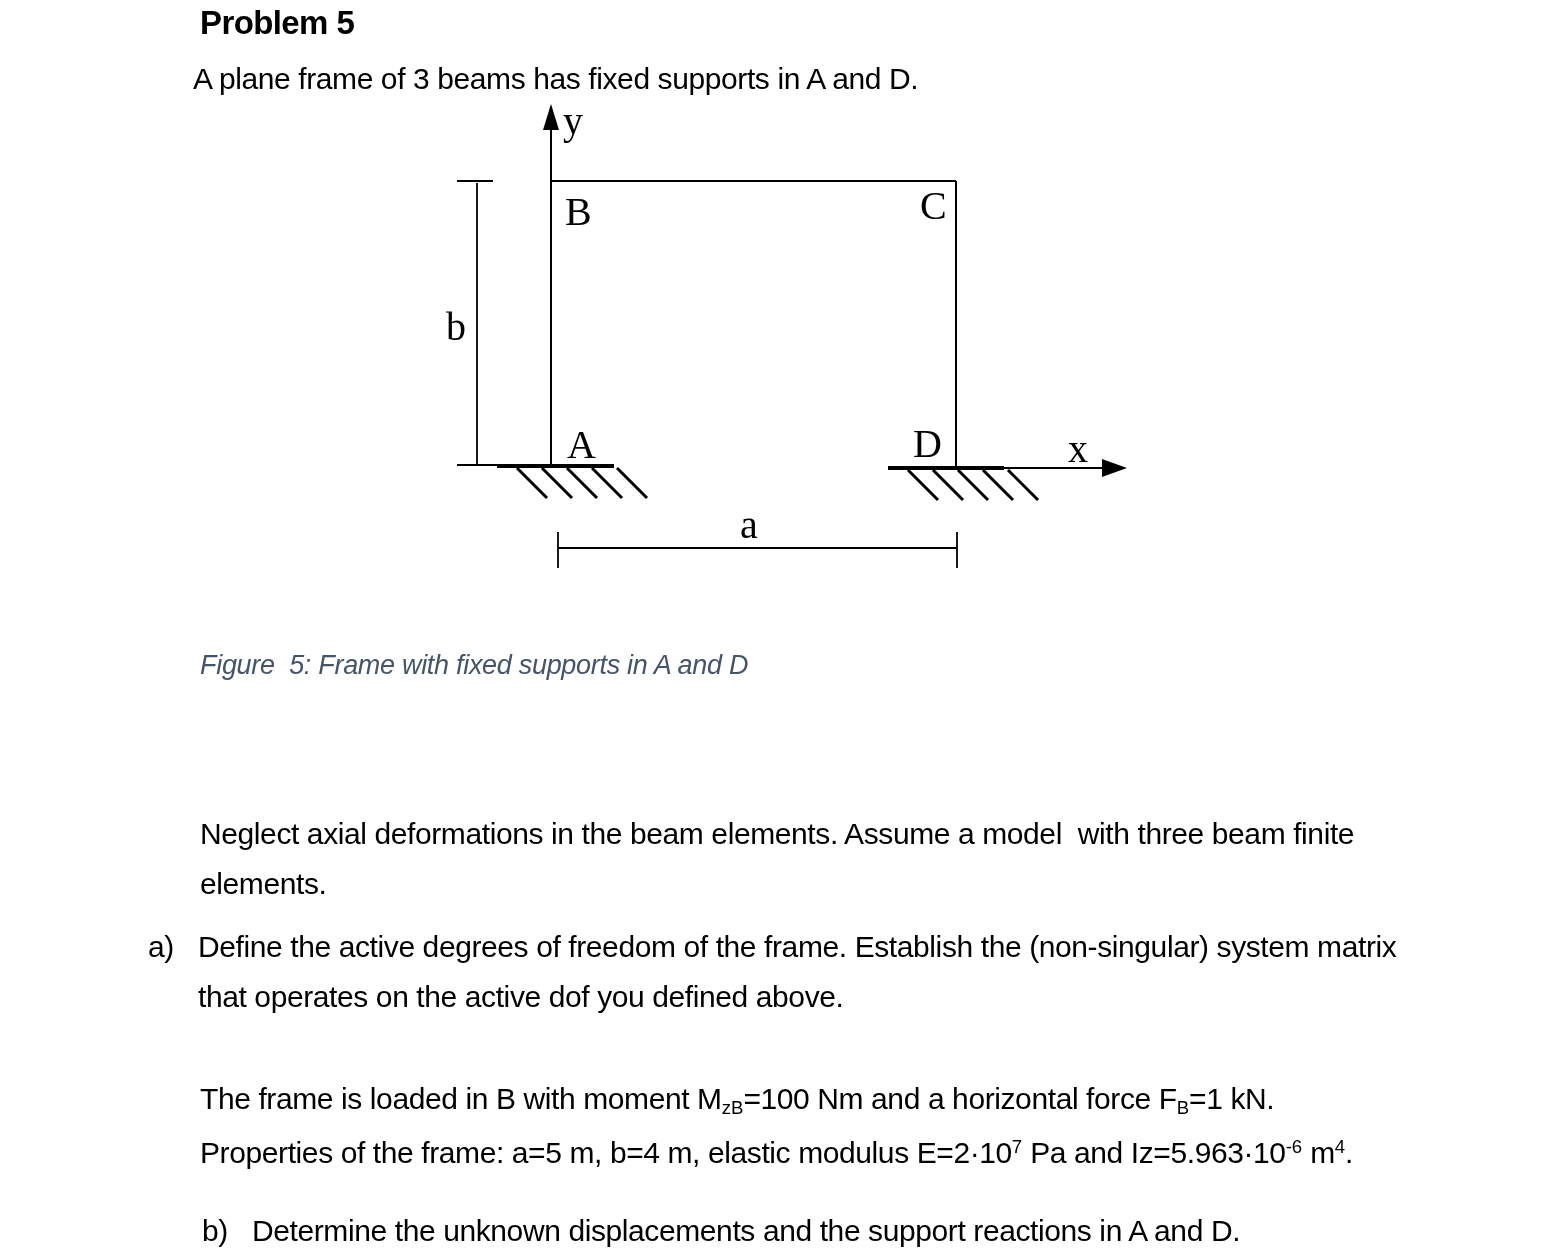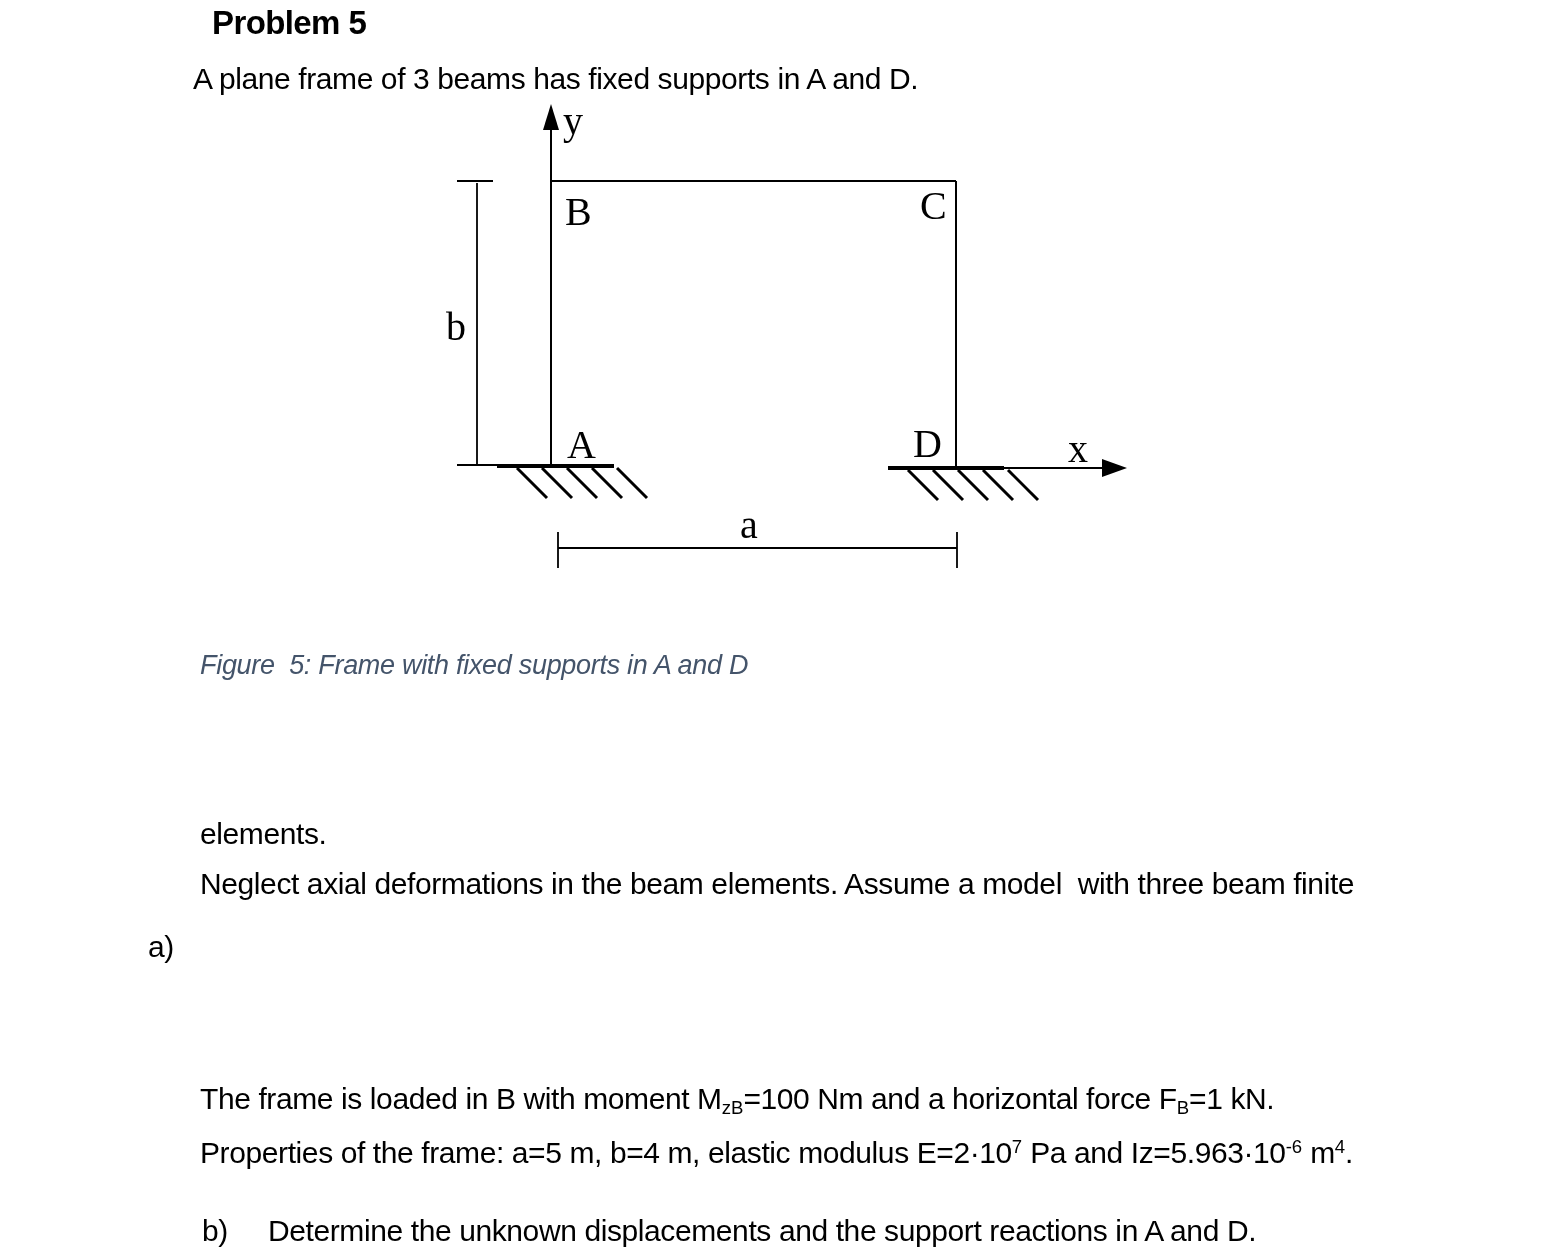--- a/index.html
+++ b/index.html
@@ -12,21 +12,20 @@
     font-family: "Liberation Sans", sans-serif;
     color: #000000;
     overflow: hidden;
   }
   .abs { position: absolute; }
   .pre { white-space: pre-wrap; }
   .heading {
     left: 200px; top: 4px;
     font-size: 33px; font-weight: 700;
     letter-spacing: -0.6px;
-    margin-left: 12px;
   }
   .intro {
     left: 193px; top: 62px;
     font-size: 30px; letter-spacing: -0.4px;
   }
   .figure-svg { left: 440px; top: 98px; }
   .fig-label {
     font-family: "Liberation Serif", serif;
     font-size: 40px;
     fill: #000000;
@@ -42,21 +41,21 @@
     font-size: 30px;
     letter-spacing: -0.4px;
     line-height: 50px;
   }
   .neglect { left: 200px; top: 809px; }
   .item-a-marker { left: 148px; top: 922px; }
   .item-a-text { left: 198px; top: 922px; }
   .loading-line { left: 200px; top: 1074px; }
   .properties-line { left: 200px; top: 1122px; }
   .item-b-marker { left: 202px; top: 1206px; }
-  .item-b-text { left: 268px; top: 1206px; }
+  .item-b-text { left: 252px; top: 1206px; }
   .sub { font-size: 62%; vertical-align: -0.28em; letter-spacing: 0; }
   .sup { font-size: 62%; vertical-align: 0.55em; letter-spacing: 0; }
 </style>
 </head>
 <body>
 
 <div class="page">
 
   <div class="abs heading">Problem 5</div>
 
@@ -114,25 +113,29 @@
       <line x1="118" y1="434" x2="118" y2="470"></line>
       <line x1="118" y1="450" x2="517" y2="450"></line>
       <line x1="517" y1="434" x2="517" y2="470"></line>
     </g>
     <text class="fig-label" x="300" y="440">a</text>
   </svg>
 
   <div class="abs caption pre" style="color: rgb(68, 84, 106);">Figure  5: Frame with fixed supports in A and D</div>
 
   <div class="abs bodytext neglect">
+      <div class="pre">Neglect axial deformations in the beam elements. Assume a model  with three beam finite</div>
       <div class="pre">elements.</div>
-      <div class="pre">Neglect axial deformations in the beam elements. Assume a model  with three beam finite</div>
     </div>
 
   <div class="abs bodytext item-a-marker">a)</div>
+  <div class="abs bodytext item-a-text">
+      <div class="pre">Define the active degrees of freedom of the frame. Establish the (non-singular) system matrix</div>
+      <div class="pre">that operates on the active dof you defined above.</div>
+    </div>
 
   <div class="abs bodytext loading-line"><span>The frame is loaded in B with moment M</span><span class="sub">zB</span><span>=100 Nm and a horizontal force F</span><span class="sub">B</span><span>=1 kN.</span></div>
   <div class="abs bodytext properties-line"><span>Properties of the frame: a=5 m, b=4 m, elastic modulus E=2·10</span><span class="sup">7</span><span> Pa and Iz=5.963·10</span><span class="sup">-6</span><span> m</span><span class="sup">4</span><span>.</span></div>
 
   <div class="abs bodytext item-b-marker">b)</div>
   <div class="abs bodytext item-b-text">
       <div class="pre">Determine the unknown displacements and the support reactions in A and D.</div>
     </div>
 
 </div>

